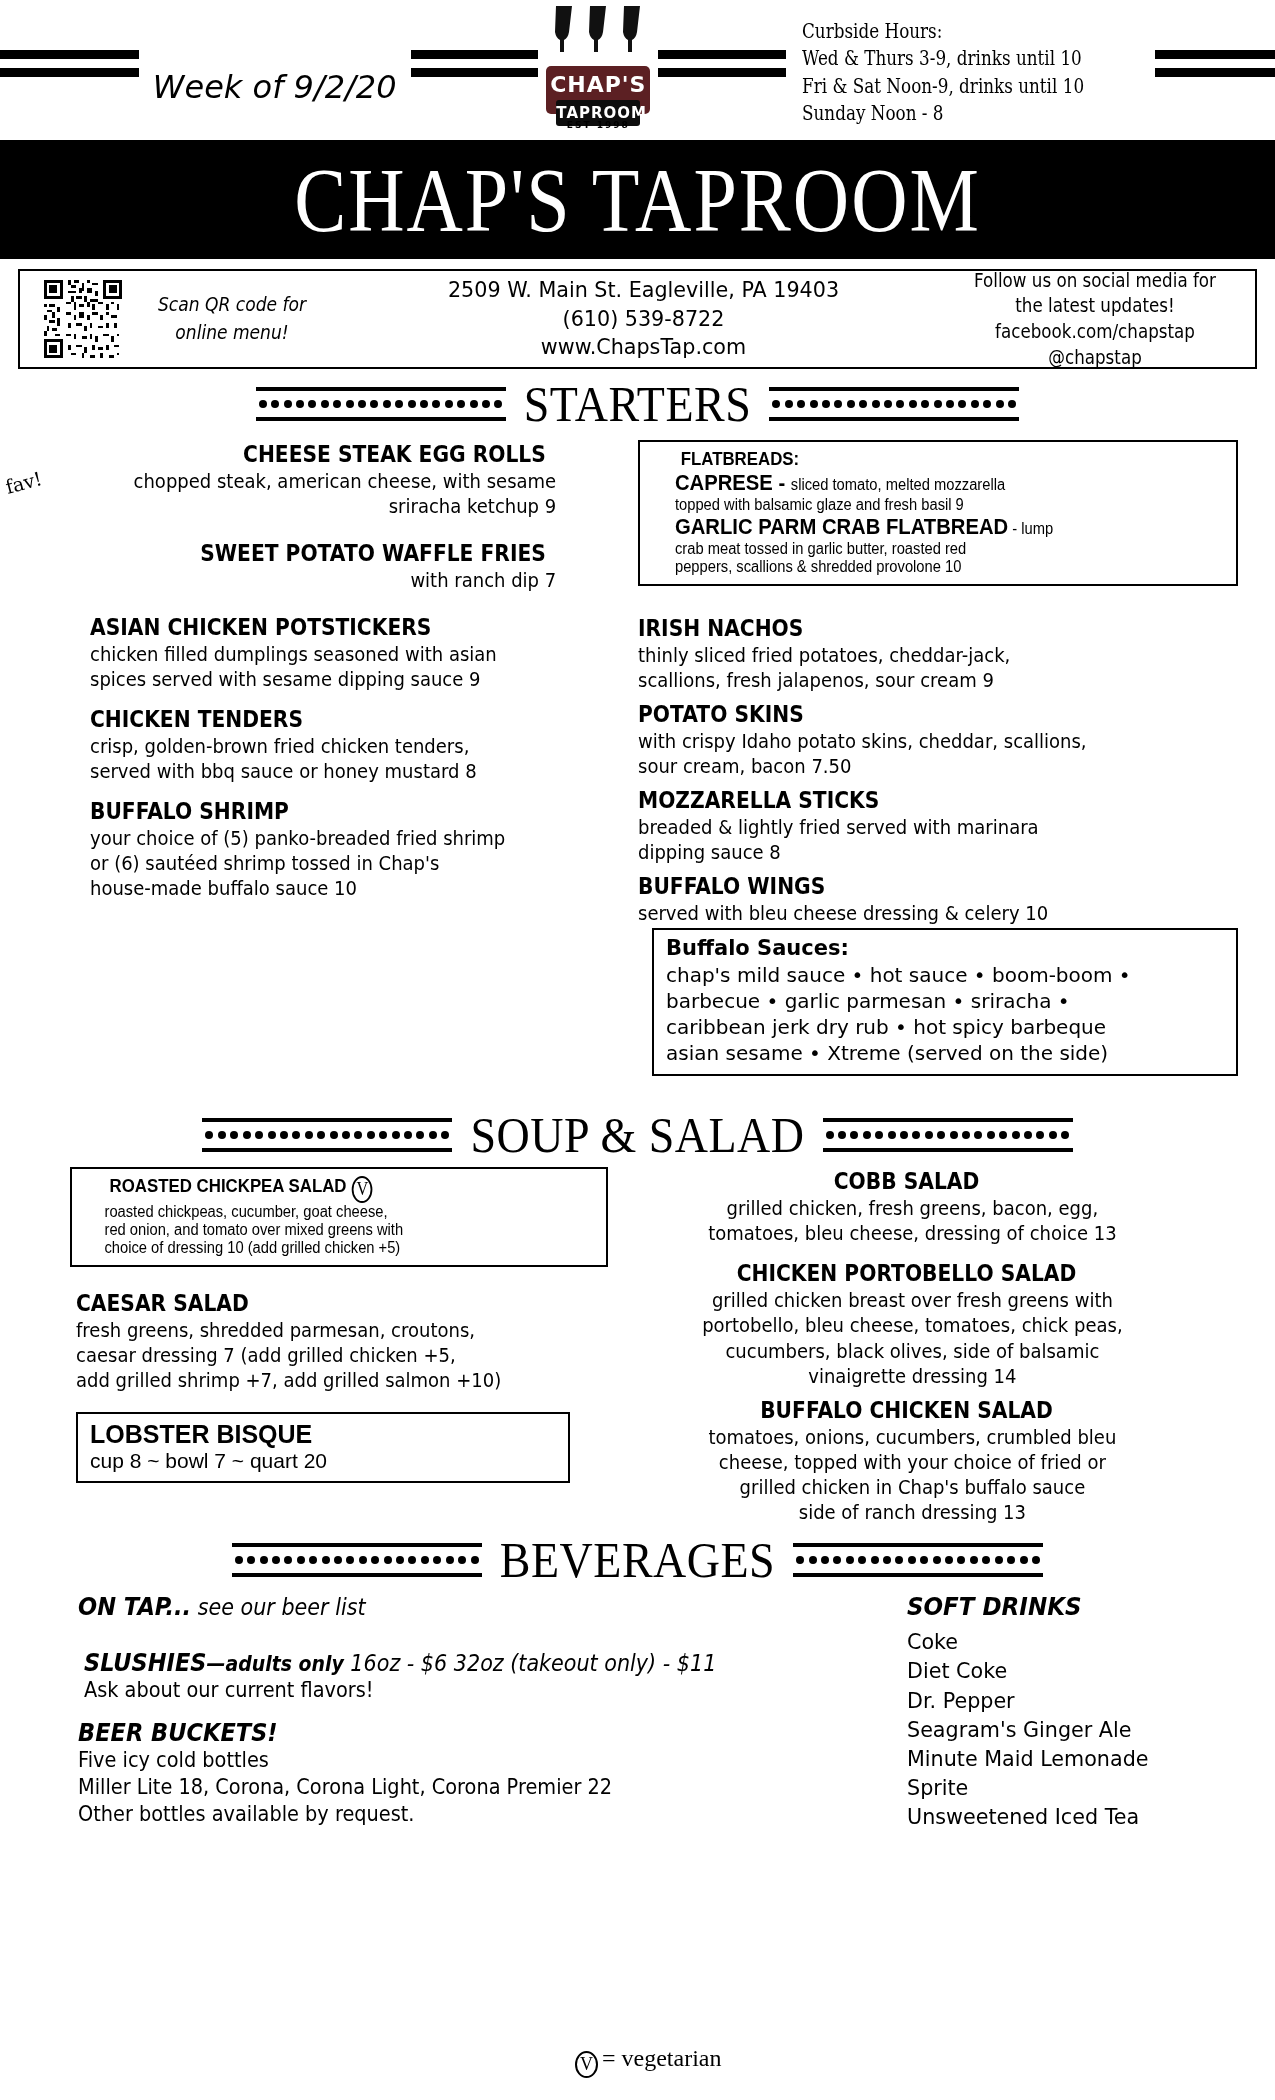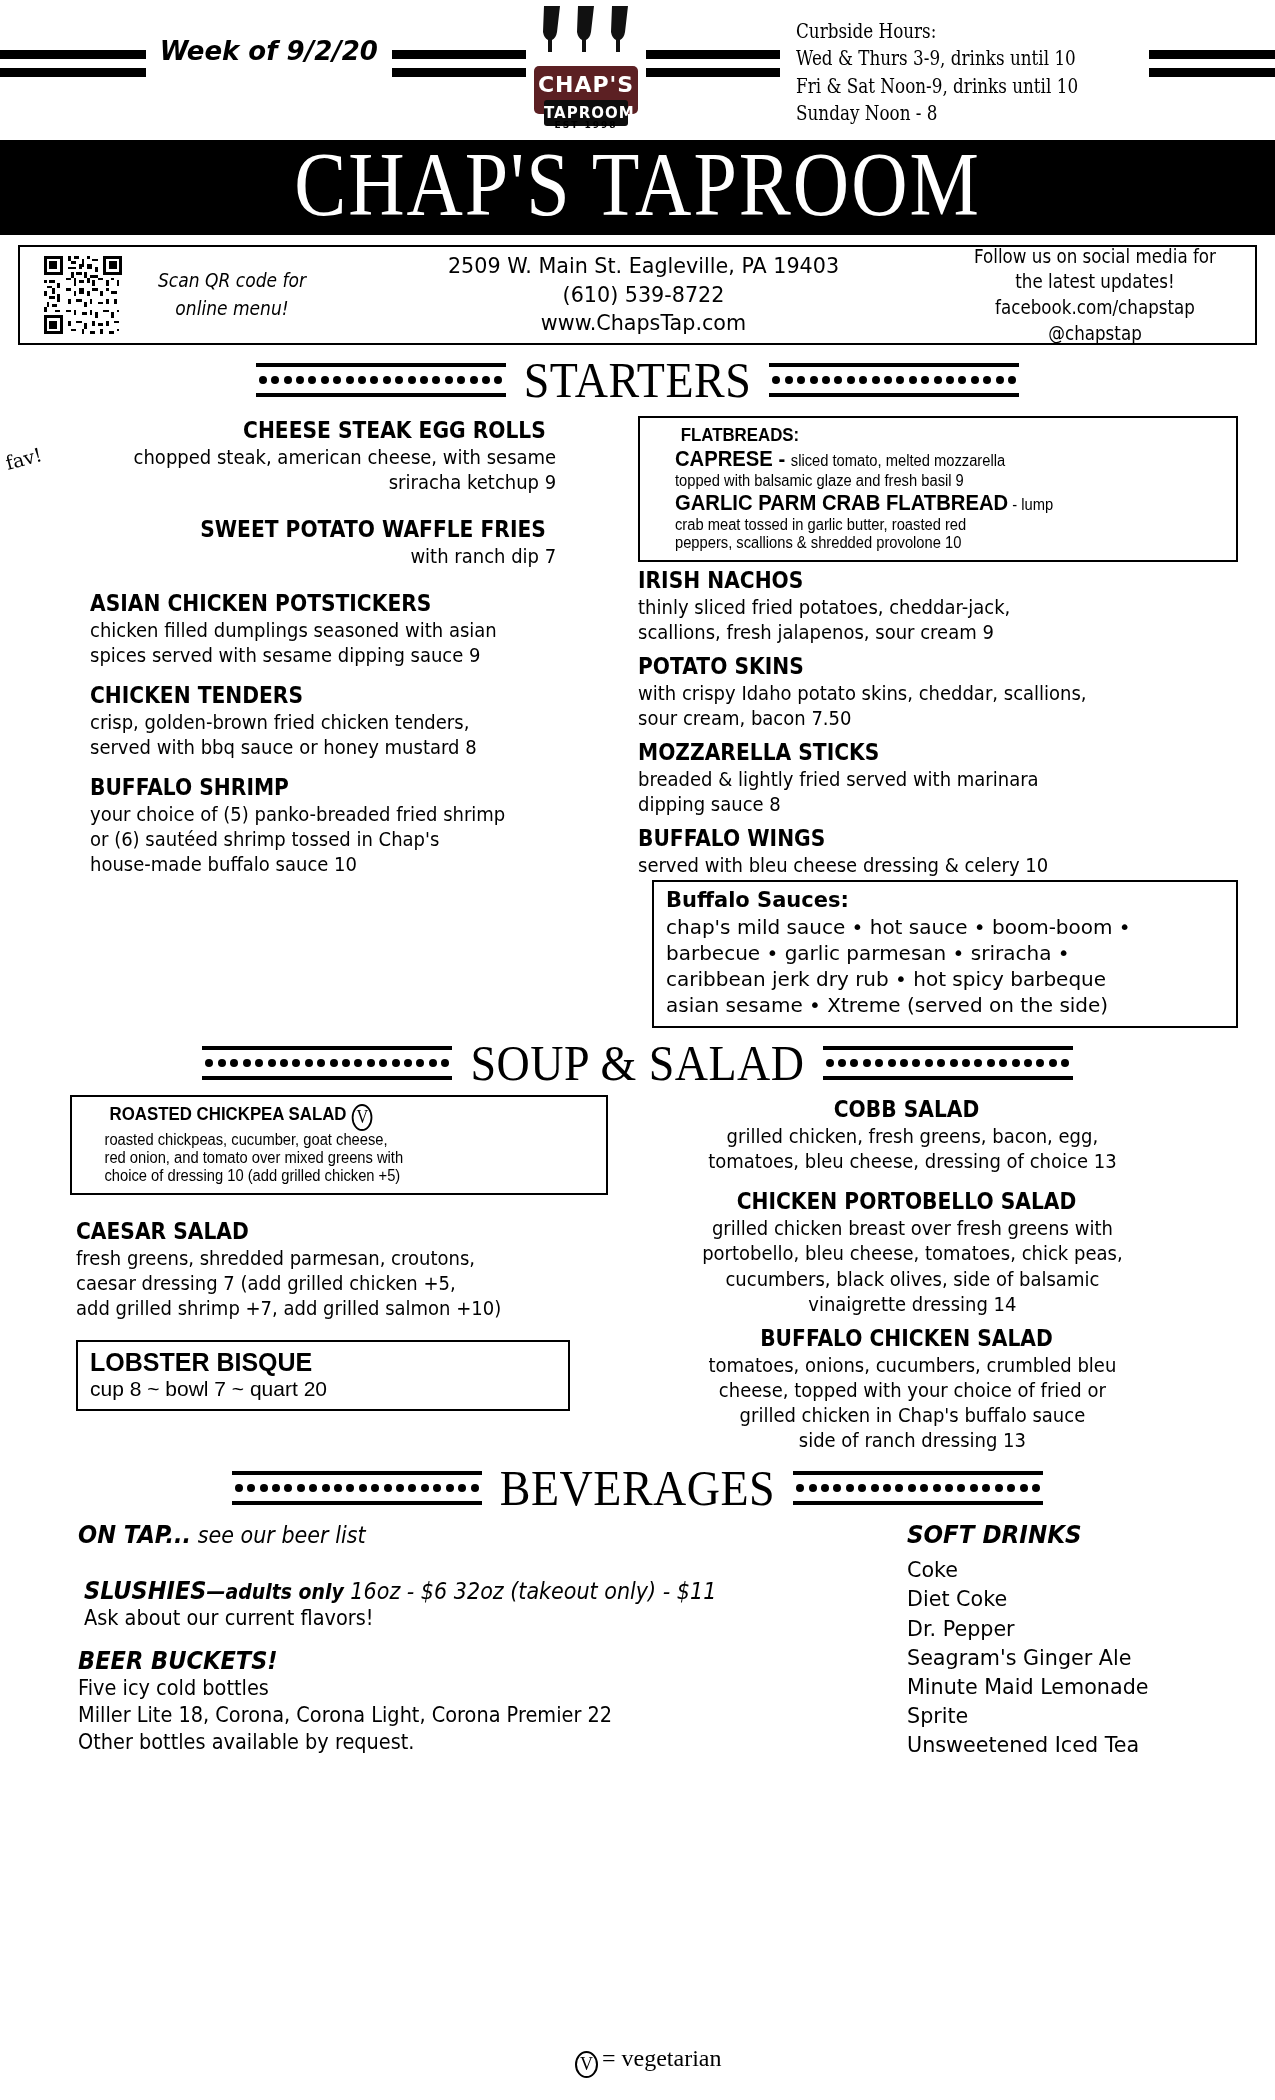--- a/index.html
+++ b/index.html
@@ -21,24 +21,24 @@
   }
   .rule-pair { display: flex; flex-direction: column; gap: 9px; justify-content: center; }
   .rule-pair .bar { height: 9px; background: #000; }
 
   .rule-left-far { width: 150px; margin-top: 50px; }
   .rule-mid { width: 138px; margin-top: 50px; }
   .rule-right-far { width: 130px; margin-top: 50px; }
 
   .week-of {
     font-family: "DejaVu Sans", sans-serif;
-    font-style: italic; font-weight: bold;
-    font-size: 26px;
+    font-style: italic; font-weight: normal;
+    font-size: 32px;
     letter-spacing: 0px;
-    margin: 36px 14px 0 14px;
+    margin: 68px 14px 0 14px;
     white-space: nowrap;
   }
 
   
   .logo { position: relative; width: 120px; height: 130px; margin-top: 4px; flex: 0 0 auto; }
   .taps { position: absolute; top: 0; left: 0; width: 120px; height: 72px; }
   .plate {
     position: absolute; top: 62px; left: 8px;
     width: 104px; height: 48px;
     background: #5C2023;
@@ -74,22 +74,22 @@
     line-height: 1.30;
     margin: 18px 0 0 16px;
     white-space: nowrap;
     transform: scaleX(0.80);
     transform-origin: left top;
   }
 
   
   .banner {
     background: #000; color: #fff;
-    height: 95px;
-    display: flex; justify-content: center;
+    height: 119px;
+    display: flex; align-items: center; justify-content: center;
   }
   .banner h1 {
     font-family: "Liberation Serif", serif;
     font-weight: normal;
     font-size: 78px;
     letter-spacing: 2px;
     transform: scaleY(1.18);
   }
 
   
@@ -175,21 +175,21 @@
     transform: scaleX(0.90);
     transform-origin: left;
   }
   .gap-lg { margin-bottom: 20px; text-align: right; }
   .gap-md { margin-bottom: 13px; }
   .gap-sm { margin-bottom: 7px; }
 
   .boxed {
     border: 2px solid #000;
     padding: 6px 10px 8px 12px;
-    margin-bottom: 4px;
+    margin-bottom: 28px;
   }
   .boxed.center { }
   .boxed.center p, .boxed.center h3 { transform: none; }
 
   .newfav {
     position: absolute;
     font-family: "DejaVu Serif", serif;
     font-size: 19px;
     transform: rotate(-15deg);
     white-space: nowrap;

